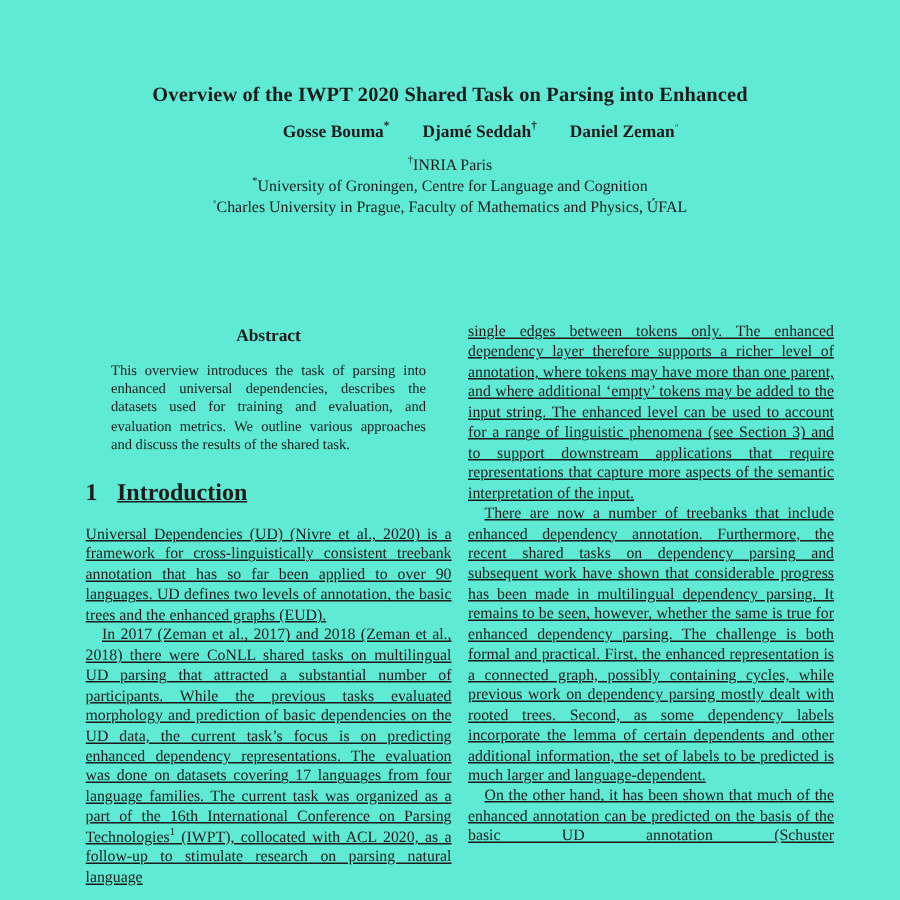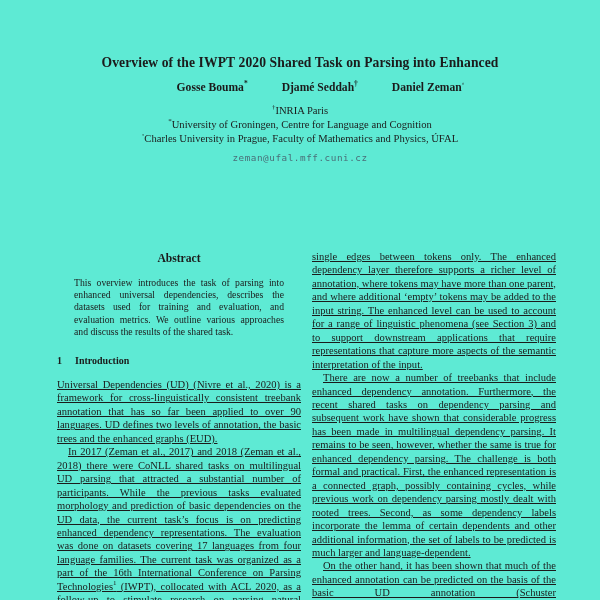--- a/index.html
+++ b/index.html
@@ -26,21 +26,21 @@
     line-height: 18px;
     letter-spacing: 0.1px;
   }
   .title span { display: block; }
   .authors {
     margin-top: 9px;
     font-size: 11.6px;
     font-weight: bold;
     display: flex;
     justify-content: center;
-    gap: 34px;
+    gap: 22px;
     line-height: 14px;
     padding-left: 41px;
   }
   .author sup {
     font-size: 7.5px;
     line-height: 0;
   }
   .affiliations {
     margin-top: 9px;
     font-size: 10.6px;
@@ -65,38 +65,38 @@
     left: 57px;
     right: 44px;
     bottom: 0;
     display: flex;
     gap: 11px;
     overflow: hidden;
   }
   .col {
     flex: 1;
     min-width: 0;
-    margin-top: 35px;
   }
   .abstract-heading {
     text-align: center;
     font-weight: bold;
     font-size: 11.6px;
     margin: 2px 0 12px 0;
   }
   .abstract-body {
     margin: 0 17px;
     font-size: 9.7px;
     line-height: 12.2px;
     text-align: justify;
   }
   .section-heading {
     font-weight: bold;
-    font-size: 10px;
+    font-size: 16px;
     margin: 17px 0 12px 0;
+    text-decoration: underline;
   }
   .section-heading .sec-num {
     display: inline-block;
     margin-right: 13px;
   }
   p.body-par {
     margin: 0;
     font-size: 10.55px;
     line-height: 13.45px;
     text-align: justify;
@@ -126,21 +126,20 @@
       <span class="author"><span>Daniel Zeman</span><sup>◦</sup></span>
     </div>
 
     <div class="affiliations">
       <div class="affiliation"><sup>†</sup><span>INRIA Paris</span></div>
       <div class="affiliation"><sup>*</sup><span>University of Groningen, Centre for Language and Cognition</span></div>
       <div class="affiliation"><sup>◦</sup><span>Charles University in Prague, Faculty of Mathematics and Physics, ÚFAL</span></div>
     </div>
 
     <div class="emails">
-      <div>zeman@ufal.mff.cuni.cz</div>
     </div>
 
   </div>
 
   <div class="columns">
 
     <div class="col">
       <div class="abstract-heading">Abstract</div>
       <div class="abstract-body">This overview introduces the task of parsing into enhanced universal dependencies, describes the datasets used for training and evaluation, and evaluation metrics. We outline various approaches and discuss the results of the shared task.</div>
 

